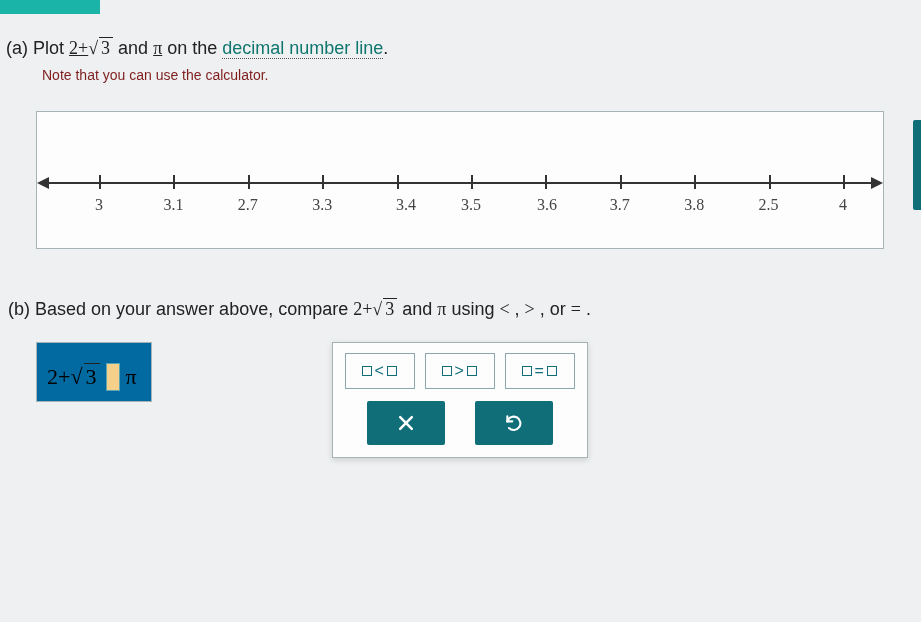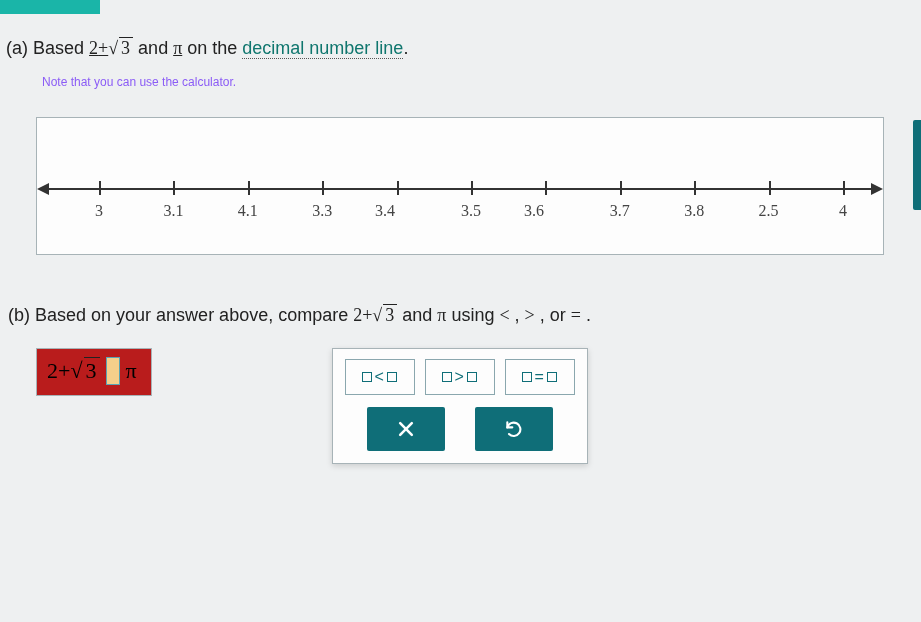--- a/index.html
+++ b/index.html
@@ -38,23 +38,23 @@
     border-top: 1.5px solid #222;
     padding: 0 3px 0 2px;
     margin-left: 1px;
   }
   .link {
     color: #0f766e;
     border-bottom: 1.5px dotted #555;
   }
   .note {
     padding-left: 42px;
-    font-size: 12px;
-    margin-top: 16px;
-    color: #8b5cf6;
+    font-size: 14px;
+    margin-top: 8px;
+    color: #7f1d1d;
   }
   .numberline-box {
     margin: 28px 0 0 36px;
     width: 848px;
     height: 138px;
     background: #fdfdfd;
     border: 1.5px solid #a7b3b7;
     position: relative;
   }
   .rhs-bar {
@@ -107,22 +107,22 @@
   }
   .part-b .expr { font-family: 'Times New Roman', serif; }
   .answer-row {
     margin: 22px 0 0 36px;
     display: flex;
     align-items: flex-start;
     gap: 180px;
   }
   .answer-box {
     border: 1.5px solid #a7b3b7;
-    background: #b91c1c;
-    padding: 8px 14px 10px 10px;
+    background: #0369a1;
+    padding: 20px 14px 10px 10px;
     font-size: 22px;
     font-family: 'Times New Roman', serif;
     display: flex;
     align-items: center;
     gap: 6px;
   }
   .slot {
     display: inline-block;
     width: 14px; height: 28px;
     background: #f6cf8a;
@@ -171,44 +171,44 @@
   .act-btn svg { width: 20px; height: 20px; }
 </style>
 </head>
 <body>
 
 <div class="teal-strip"></div>
 
 <div class="content">
   <div class="prompt-line">
     <span class="part-label">(a)</span>
-    <span>Based </span><span class="expr"><span>2</span><span>+</span><span class="sqrt">√<span class="rad">3</span></span></span><span> and </span><span class="expr">π</span><span> on the </span><span class="link">decimal number line</span><span>.</span>
+    <span>Plot </span><span class="expr"><span>2</span><span>+</span><span class="sqrt">√<span class="rad">3</span></span></span><span> and </span><span class="expr">π</span><span> on the </span><span class="link">decimal number line</span><span>.</span>
   </div>
   <div class="note">Note that you can use the calculator.</div>
 
   <div class="numberline-box">
     <div class="numberline">
       <div class="axis"></div>
       <div class="arrow-left"></div>
       <div class="arrow-right"></div>
       <div id="ticks-container">
           <div class="tick" style="left: 62px;"></div>
           <div class="tick-label" style="left: 62px;">3</div>
           <div class="tick" style="left: 136.4px;"></div>
           <div class="tick-label" style="left: 136.4px;">3.1</div>
           <div class="tick" style="left: 210.8px;"></div>
-          <div class="tick-label" style="left: 210.8px;">4.1</div>
+          <div class="tick-label" style="left: 210.8px;">2.7</div>
           <div class="tick" style="left: 285.2px;"></div>
           <div class="tick-label" style="left: 285.2px;">3.3</div>
           <div class="tick" style="left: 359.6px;"></div>
-          <div class="tick-label" style="left: 348px;">3.4</div>
+          <div class="tick-label" style="left: 369px;">3.4</div>
           <div class="tick" style="left: 434px;"></div>
           <div class="tick-label" style="left: 434px;">3.5</div>
           <div class="tick" style="left: 508.4px;"></div>
-          <div class="tick-label" style="left: 497px;">3.6</div>
+          <div class="tick-label" style="left: 510px;">3.6</div>
           <div class="tick" style="left: 582.8px;"></div>
           <div class="tick-label" style="left: 582.8px;">3.7</div>
           <div class="tick" style="left: 657.2px;"></div>
           <div class="tick-label" style="left: 657.2px;">3.8</div>
           <div class="tick" style="left: 731.6px;"></div>
           <div class="tick-label" style="left: 731.6px;">2.5</div>
           <div class="tick" style="left: 806px;"></div>
           <div class="tick-label" style="left: 806px;">4</div>
         </div>
     </div>

